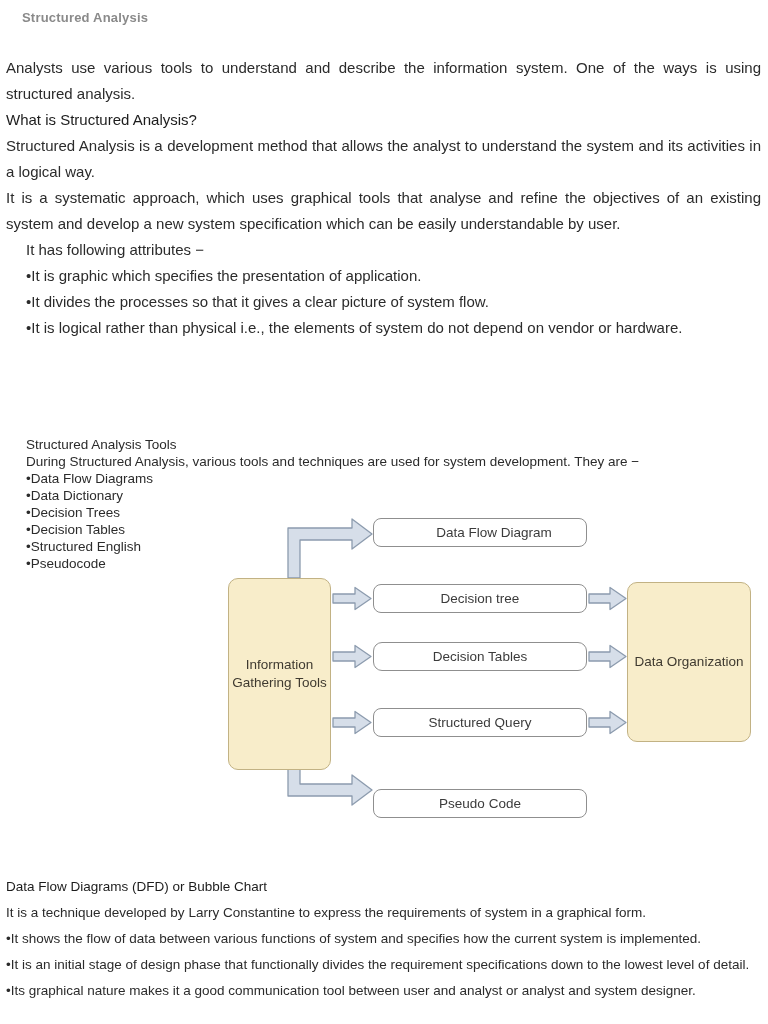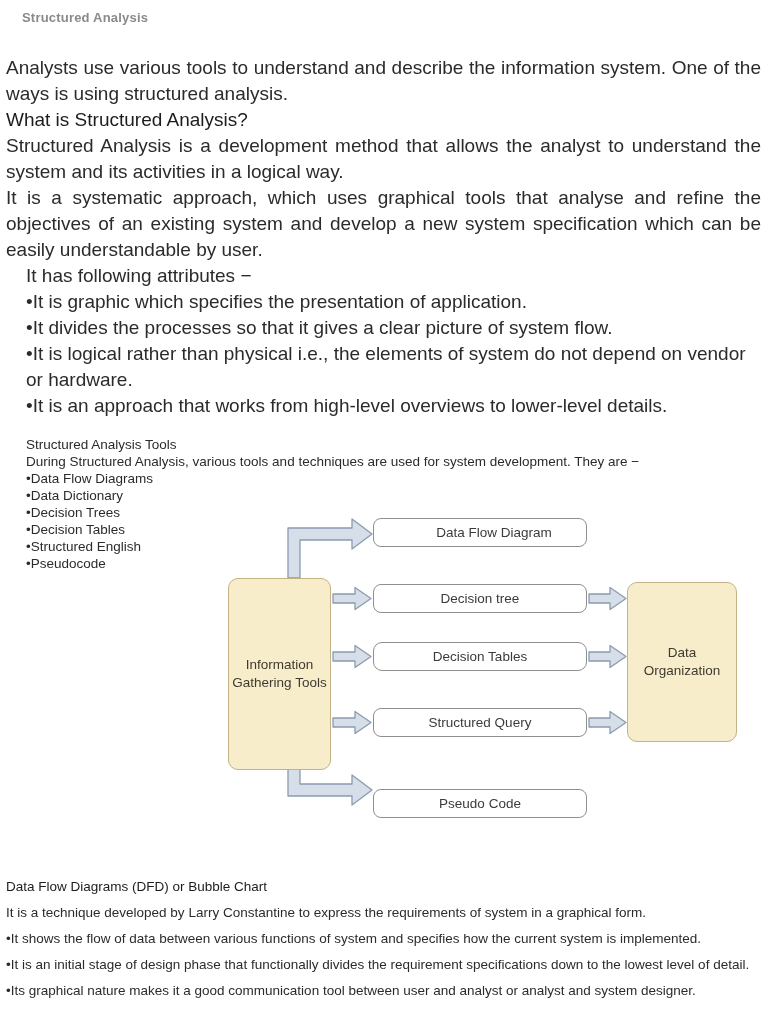--- a/index.html
+++ b/index.html
@@ -8,39 +8,39 @@
     font-family:"Liberation Sans", sans-serif;
     color:var(--text, #2b2b2b);
     position:relative;
   }
   .doc-header {
     position:absolute; top:10px; left:22px;
     font-size:13px; font-weight:bold; color:var(--title-gray,#8a8a8a);
     letter-spacing:.2px;
   }
   .textblock { position:absolute; left:6px; right:7px; }
-  .intro    { top:55px;  line-height:26px; font-size:19px; }
+  .intro    { top:55px;  line-height:26px; font-size:15px; }
   .tools    { top:436px; line-height:17px; font-size:13.5px; }
   .dfd      { top:874px; line-height:26px; font-size:13.5px; }
   .para   { text-align:justify; }
   .bold-h { font-weight:normal; color:#1c1c1c; }
   .line   { text-align:left;margin-left:20px; }
 
   
   .diagram { position:absolute; left:0; top:505px; width:768px; height:335px; }
   .cream-box {
     position:absolute;
     background:var(--box-fill,#f8edca);
     border:1px solid var(--box-border,#c2b284);
     border-radius:10px;
     display:flex; align-items:center; justify-content:center;
     text-align:center; font-size:13.5px; line-height:18px; color:#3f3a30;
   }
   .igt-box { left:228px; top:73px;  width:103px; height:192px; }
-  .org-box { left:627px; top:77px;  width:110px; height:160px; padding:0 4px; }
+  .org-box { left:627px; top:77px;  width:124px; height:160px; padding:0 4px; }
   .white-box {
     position:absolute; left:373px; width:214px; height:29px;
     background:#ffffff;
     border:1px solid var(--whitebox-border,#8f8f8f);
     border-radius:8px;
     display:flex; align-items:center; justify-content:center;
     font-size:13.5px; color:#3b3b3b;
   }
   .wb0 { top:13px;padding-left:28px;  }
   .wb1 { top:79px;  }
@@ -62,21 +62,20 @@
 
 <div class="textblock intro">
   <p class="para">Analysts use various tools to understand and describe the information system. One of the ways is using structured analysis.</p>
   <p class="bold-h">What is Structured Analysis?</p>
   <p class="para">Structured Analysis is a development method that allows the analyst to understand the system and its activities in a logical way.</p>
   <p class="para">It is a systematic approach, which uses graphical tools that analyse and refine the objectives of an existing system and develop a new system specification which can be easily understandable by user.</p>
   <p class="line">It has following attributes −</p>
   <p class="line">•It is graphic which specifies the presentation of application.</p>
   <p class="line">•It divides the processes so that it gives a clear picture of system flow.</p>
   <p class="line">•It is logical rather than physical i.e., the elements of system do not depend on vendor or hardware.</p>
-  <p class="line">•It is an approach that works from high-level overviews to lower-level details.</p>
 </div>
 
 <div class="textblock tools">
   <p class="line">Structured Analysis Tools</p>
   <p class="line">During Structured Analysis, various tools and techniques are used for system development. They are −</p>
   <p class="line">•Data Flow Diagrams</p>
   <p class="line">•Data Dictionary</p>
   <p class="line">•Decision Trees</p>
   <p class="line">•Decision Tables</p>
   <p class="line">•Structured English</p>

